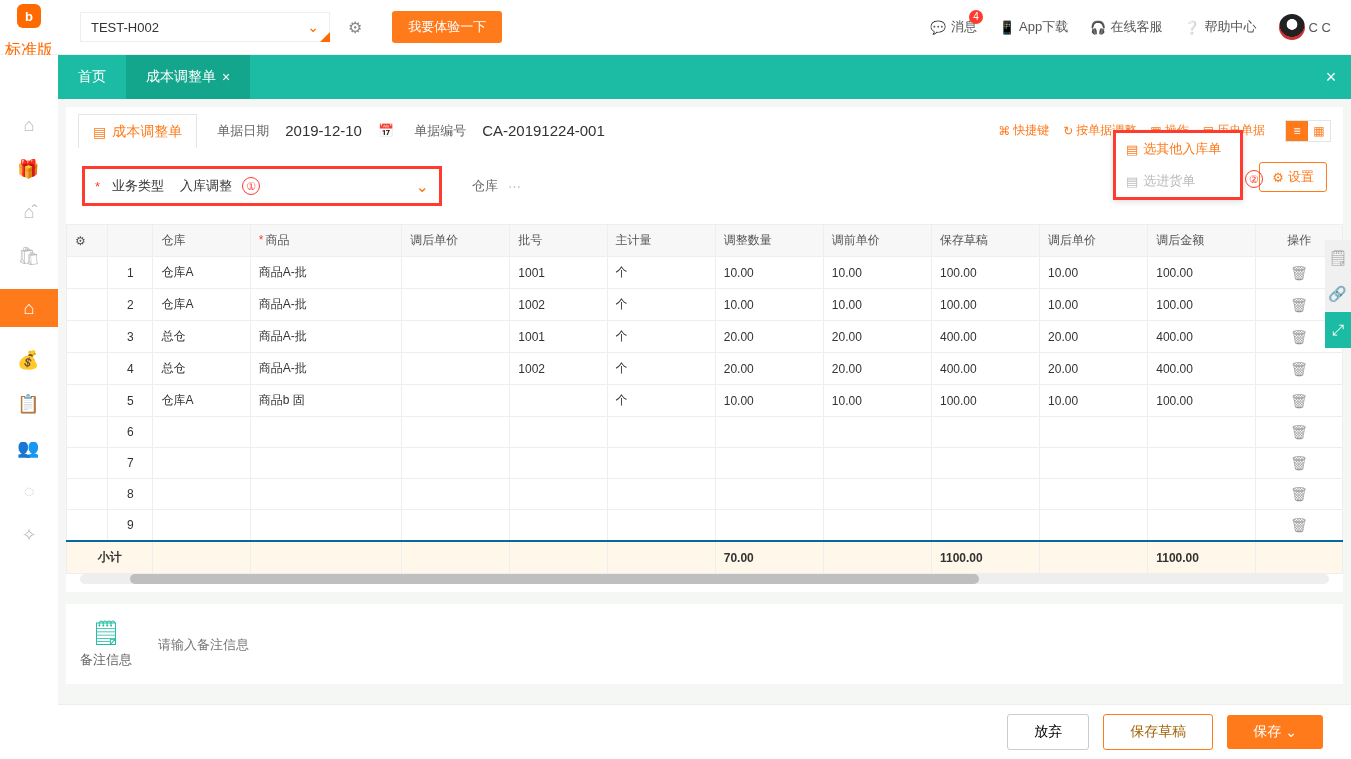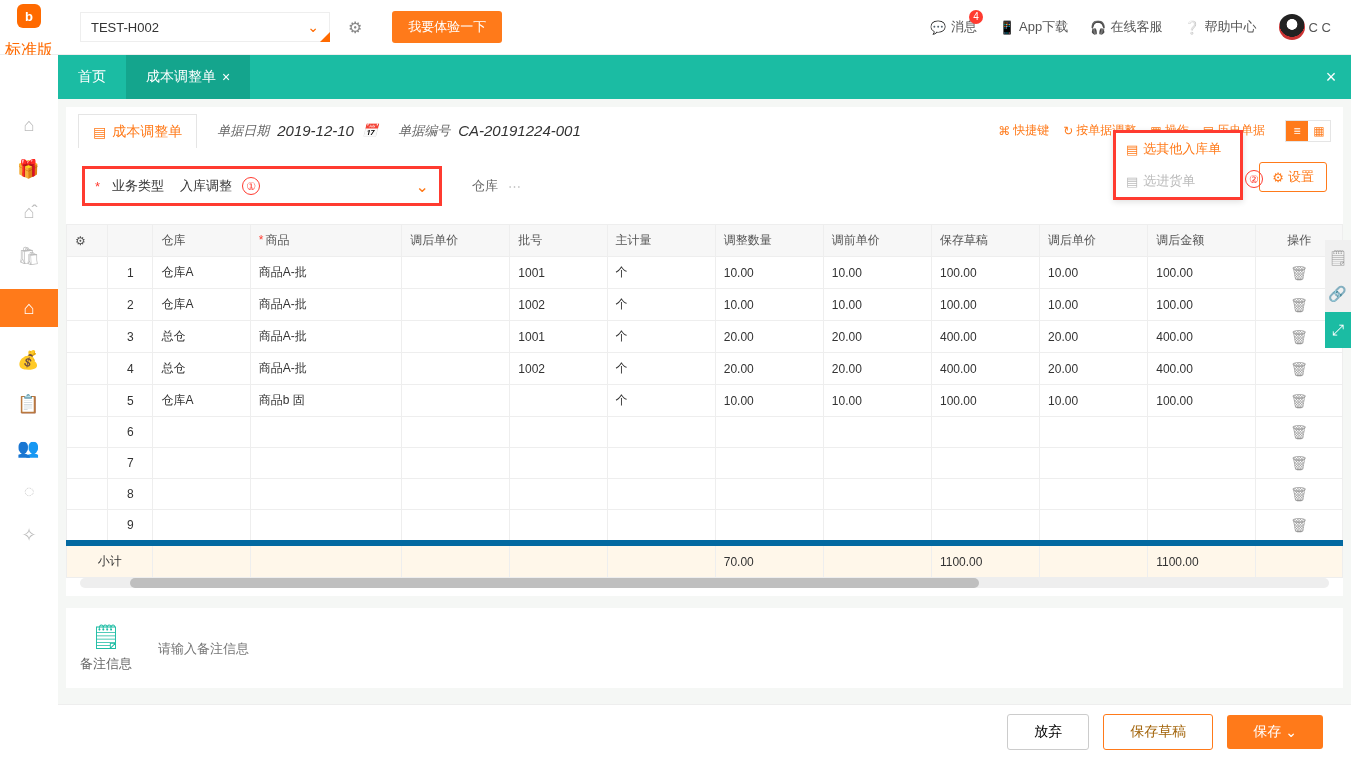--- a/index.html
+++ b/index.html
@@ -25,21 +25,21 @@
 .tabs-close { margin-left:auto; width:40px; display:flex; align-items:center; justify-content:center; color:#fff; font-size:18px; }
 
 .sidebar { position:absolute; left:0; top:55px; bottom:0; width:58px; background:#fff; display:flex; flex-direction:column; align-items:center; gap:22px; padding-top:60px; color:#888;}
 .sidebar .sb-item { font-size:18px; color:#bbb; }
 .sidebar .sb-item.active { background:#ff7a1a; color:#fff; width:100%; height:38px; display:flex; align-items:center; justify-content:center; }
 
 .workspace { position:absolute; left:58px; top:99px; right:0; bottom:0; background:#f5f7f5; display:flex; flex-direction:column; }
 
 .doc-header { margin:8px 8px 0 8px; background:#fff; padding:6px 12px 0 12px; display:flex; align-items:center; gap:20px; position:relative; }
 .doc-tab { border:1px solid #e5e5e5; border-bottom:none; padding:8px 14px; color:#ff7a1a; display:flex; align-items:center; gap:6px; font-size:14px; background:#fff; position:relative; top:1px; }
-.meta-pair { display:flex; align-items:center; gap:8px; font-size:13px; color:#666;font-style:italic; }
+.meta-pair { display:flex; align-items:center; gap:16px; font-size:13px; color:#666; }
 .meta-val { color:#333; font-size:15px; }
 .doc-actions { margin-left:auto; display:flex; gap:14px; align-items:center; font-size:12px; color:#ff7a1a; }
 .doc-actions .act { display:flex; align-items:center; gap:3px; }
 .view-toggles { display:flex; border:1px solid #e5e5e5; margin-left:6px; }
 .view-toggles span { width:22px; height:20px; display:flex; align-items:center; justify-content:center; font-size:12px;}
 .view-toggles span.on { background:#ff7a1a; color:#fff; }
 
 .doc-filters { margin:0 8px; background:#fff; padding:18px 16px; display:flex; align-items:center; gap:30px; position:relative; }
 .biz-type { border:3px solid #ff3b30; width:360px; height:40px; display:flex; align-items:center; padding:0 10px; gap:10px; position:relative; }
 .req-star { color:#ff3b30; margin-right:2px; }
@@ -55,21 +55,21 @@
 .popover div { padding:7px 10px; font-size:13px; display:flex; gap:5px; align-items:center; color:#ff7a1a;}
 .popover div.disabled { color:#bbb; }
 .anno2 { position:absolute; right:80px; top:22px; width:18px; height:18px; border:1.5px solid #ff3b30; border-radius:50%; color:#ff3b30; display:flex;align-items:center;justify-content:center; font-size:11px; z-index:21; }
 
 .grid-wrap { margin:0 8px; background:#fff; padding:0 0 8px 0; overflow:hidden; position:relative; }
 .data-table { width:100%; border-collapse:collapse; table-layout:fixed; }
 .data-table th, .data-table td { border:1px solid #eee; padding:7px 8px; font-size:12px; text-align:left; }
 .data-table th { background:#f7f7f7; color:#555; font-weight:normal; }
 .data-table .idx { text-align:center; width:42px; }
 .data-table .act-col { width:80px; text-align:center; }
-.data-table tfoot td { background:#fff7ea; font-weight:normal; border-top:6px solid #0369a1; }
+.data-table tfoot td { background:#fff7ea; font-weight:bold; border-top:2px solid #0369a1; }
 .gear-th { width:38px; text-align:center; color:#999; }
 .del-icon { color:#999; font-size:14px; }
 .hscroll { height:10px; background:#eee; margin:0 14px; border-radius:5px; position:relative; }
 .hscroll .thumb { position:absolute; left:4%; width:68%; height:100%; background:#bfbfbf; border-radius:5px; }
 
 .remark-box { margin:12px 8px 0 8px; background:#fff; display:flex; min-height:80px; }
 .remark-side { width:80px; display:flex; flex-direction:column; align-items:center; justify-content:center; gap:4px; color:#666;}
 .remark-side .ricon { color:#1bbca3; font-size:24px; }
 .remark-input { flex:1; border:none; outline:none; padding:18px 12px; font-size:13px; color:#bbb; }
 

